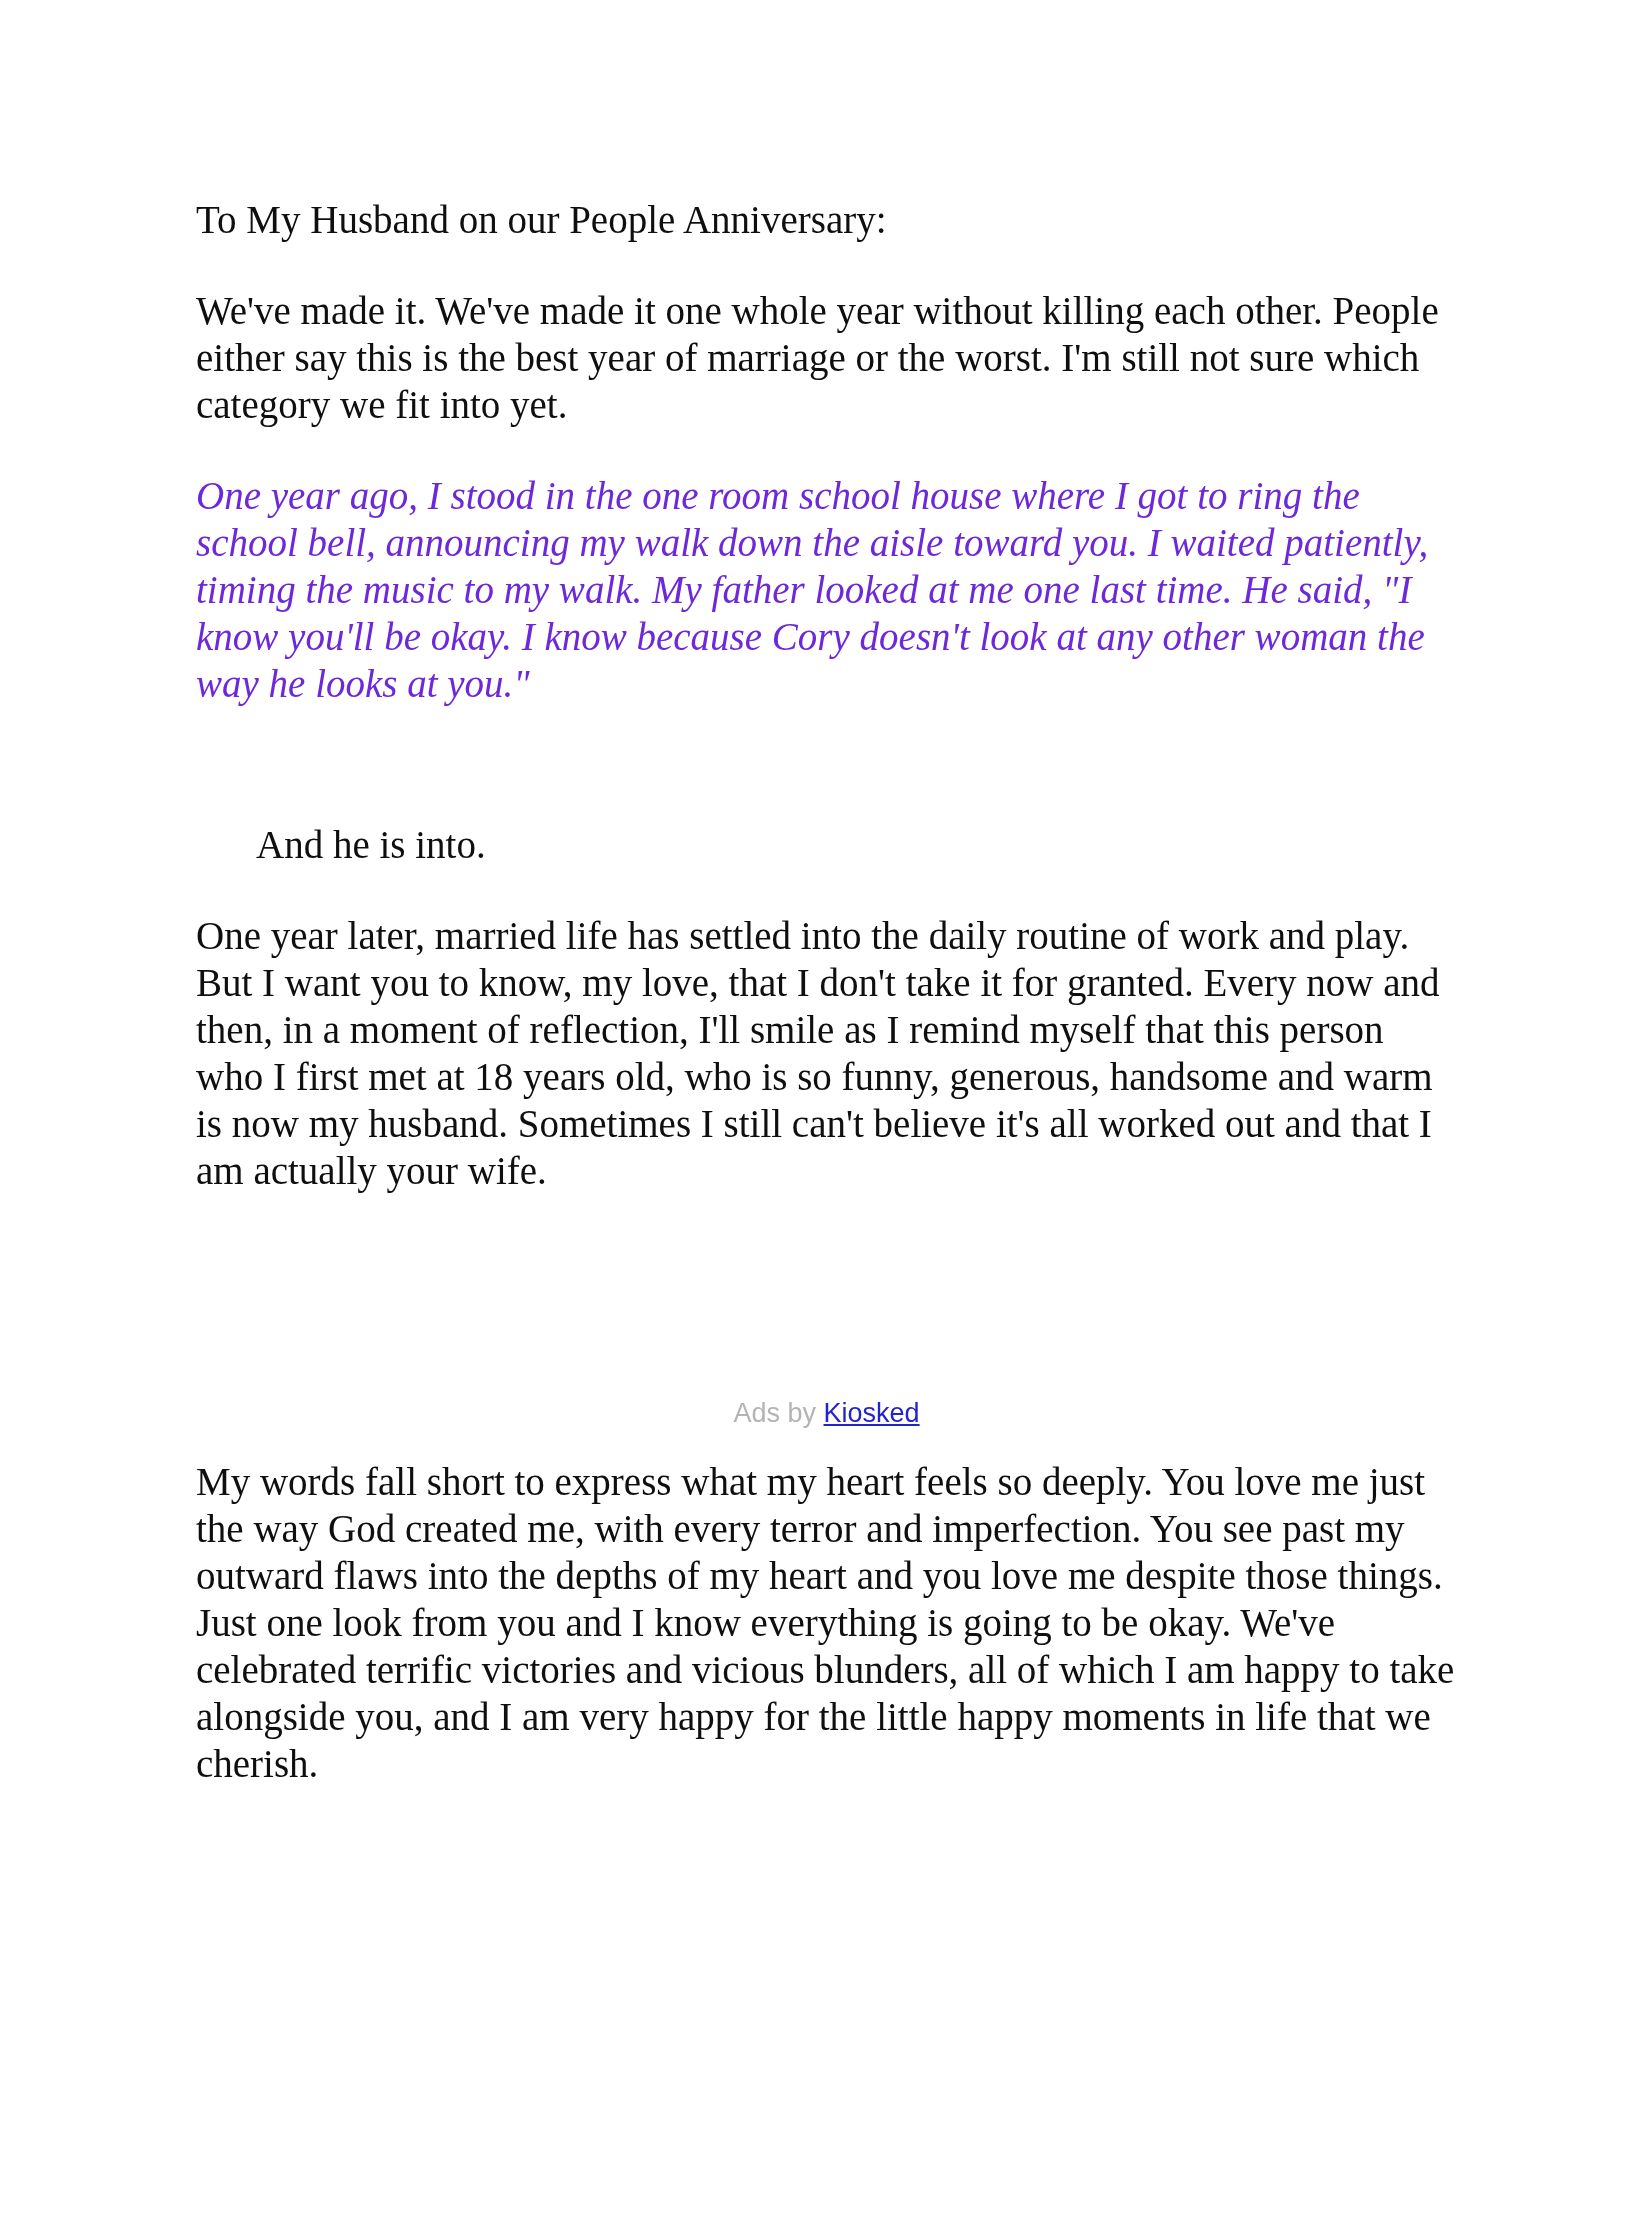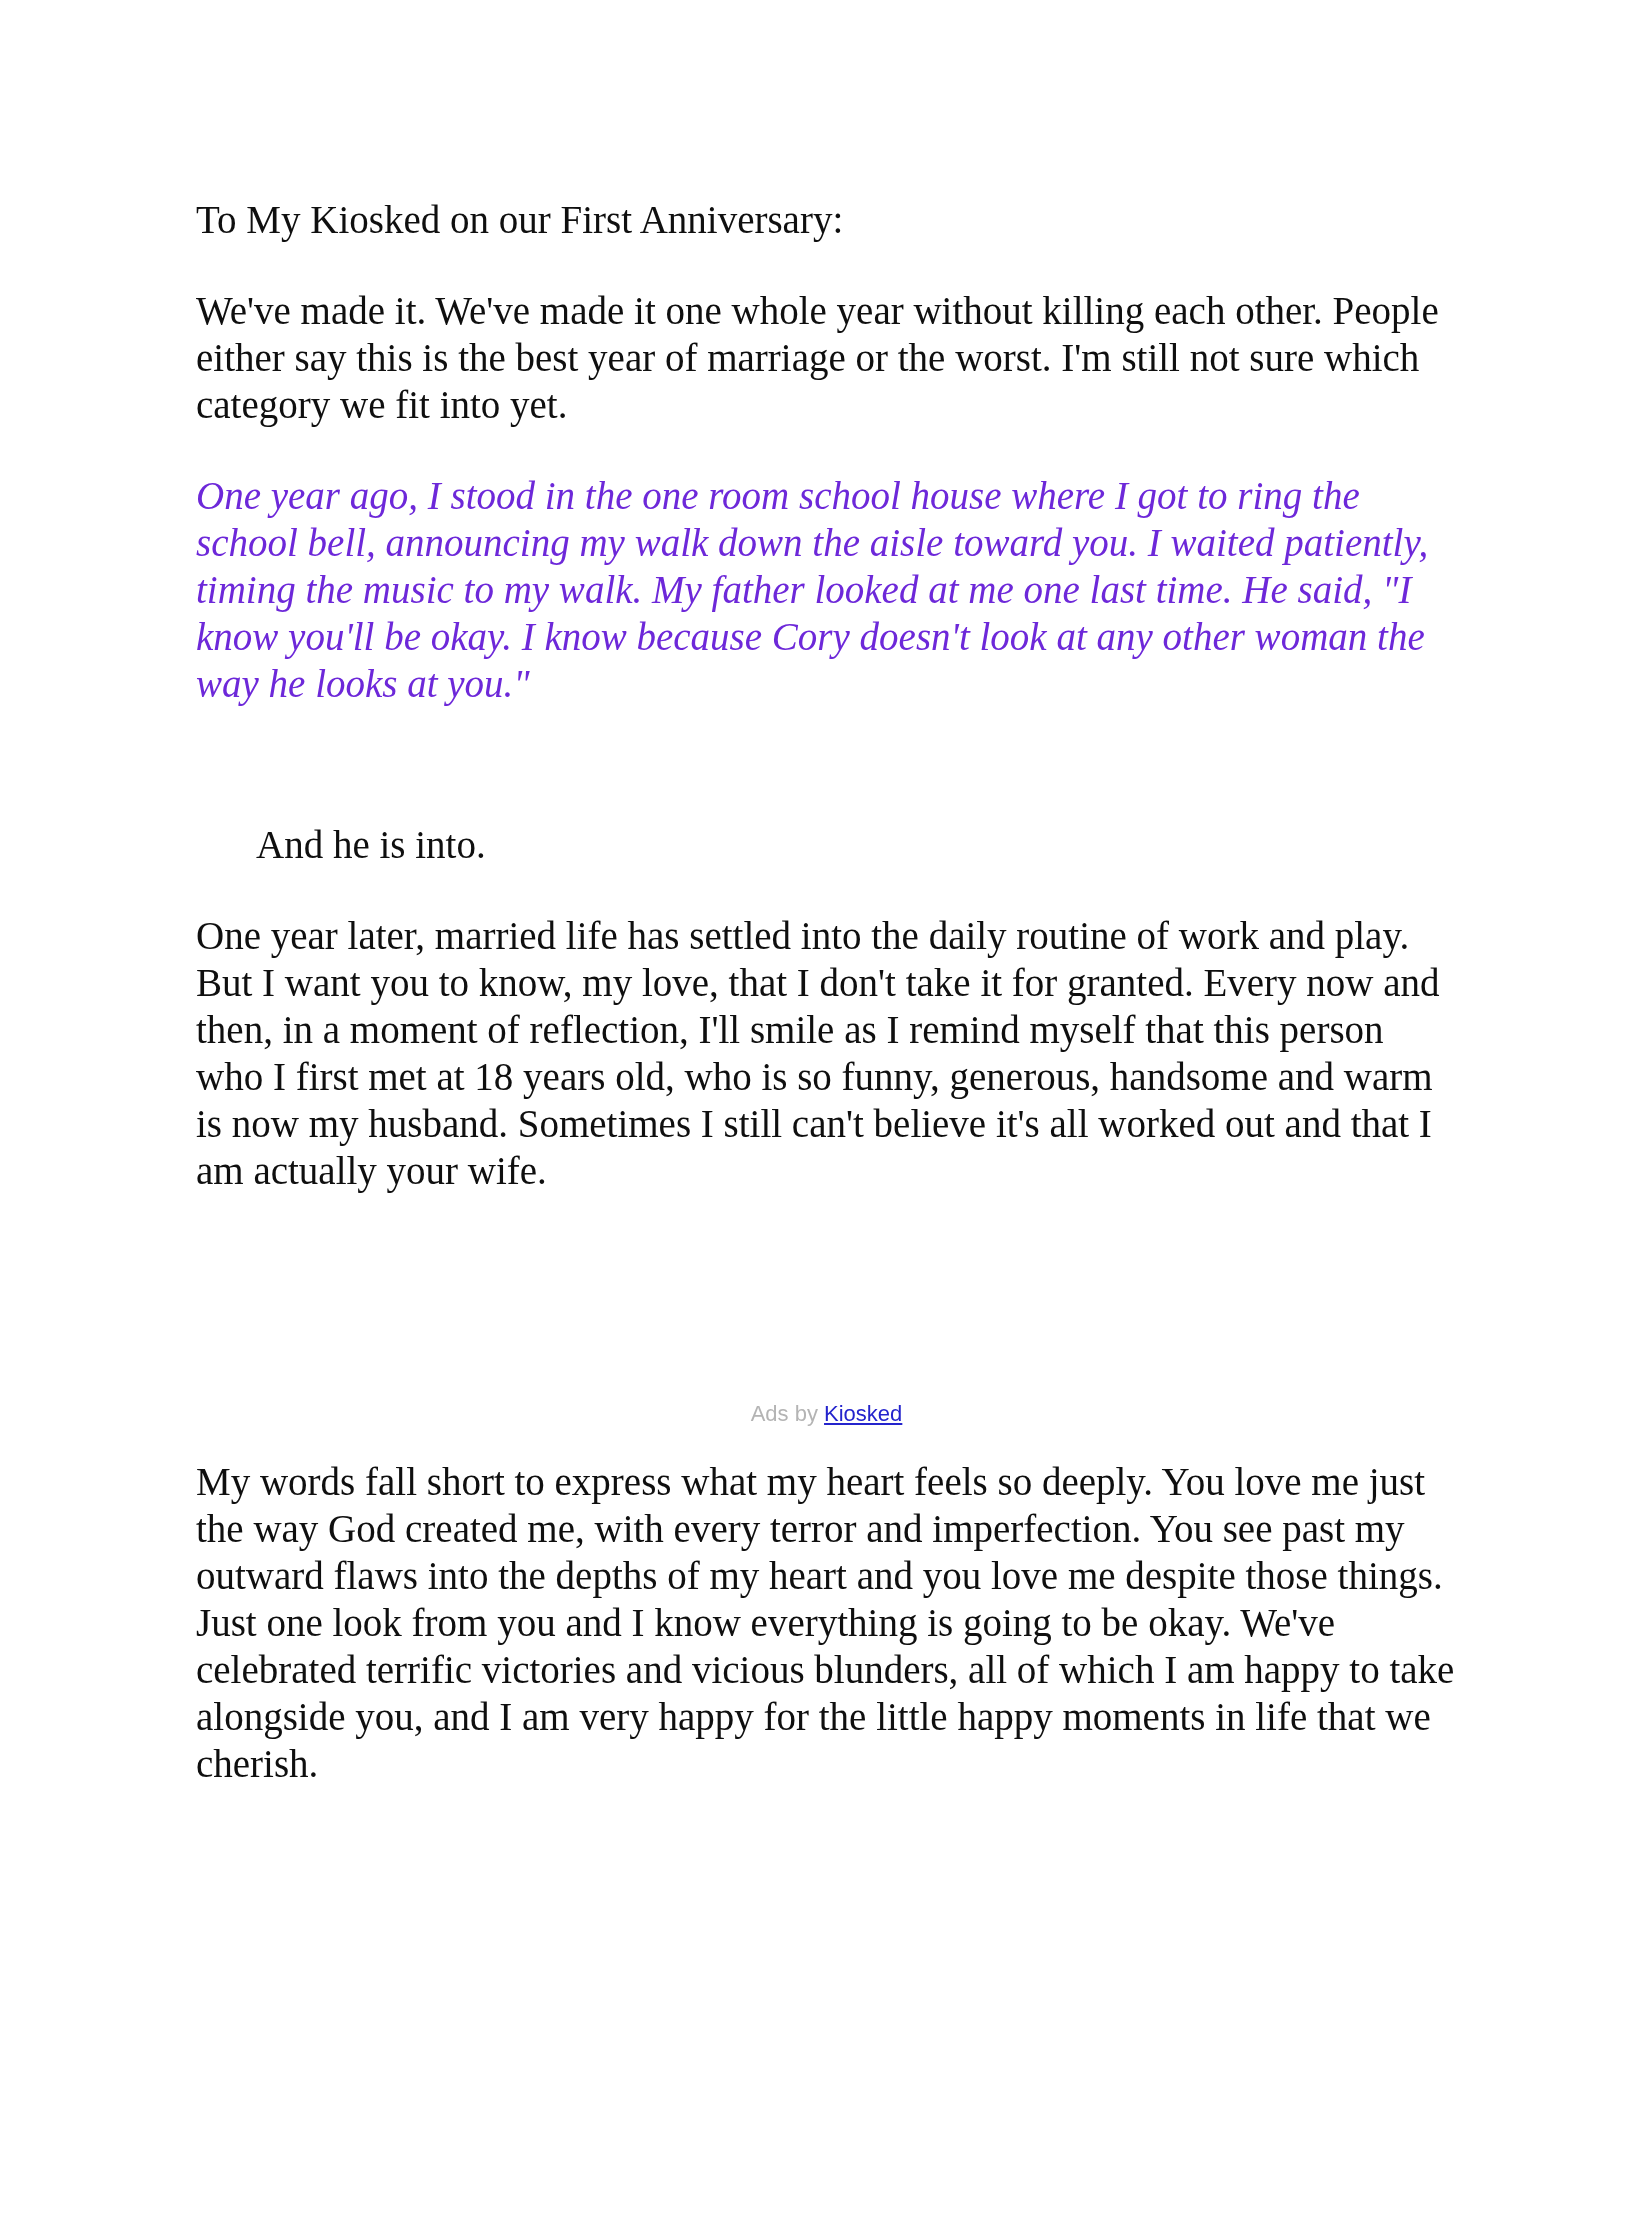--- a/index.html
+++ b/index.html
@@ -29,38 +29,38 @@
     padding-left: 60px;
     width: 1201px !important;
     margin-top: 114px !important;
   }
   .ad-row {
     margin-top: 202px;
     margin-bottom: 27px;
     width: 1261px;
     text-align: center;
     font-family: "Liberation Sans", sans-serif;
-    font-size: 22px;
+    font-size: 27px;
     line-height: 35px;
   }
   .ad-prefix {
     color: #b4b4b4;
   }
   .ad-link {
     color: #2424cd;
     text-decoration: underline;
     cursor: pointer;
   }
 </style>
 </head>
 <body style="background: rgb(255, 255, 255);">
 
 <div class="content">
 
-  <p style="color: rgb(15, 15, 15);">To My Kiosked on our First Anniversary:</p>
+  <p style="color: rgb(15, 15, 15);">To My Husband on our People Anniversary:</p>
 
   <p style="color: rgb(15, 15, 15);">We've made it. We've made it one whole year without killing each other. People either say this is the best year of marriage or the worst. I'm still not sure which category we fit into yet.</p>
 
   <p style="color: #6d28d9; font-style: italic;">One year ago, I stood in the one room school house where I got to ring the school bell, announcing my walk down the aisle toward you. I waited patiently, timing the music to my walk. My father looked at me one last time. He said, "I know you'll be okay. I know because Cory doesn't look at any other woman the way he looks at you."</p>
 
   <p class="pull-right-indent" style="color: rgb(15, 15, 15);">And he is into.</p>
 
   <p style="color: rgb(15, 15, 15);">One year later, married life has settled into the daily routine of work and play. But I want you to know, my love, that I don't take it for granted. Every now and then, in a moment of reflection, I'll smile as I remind myself that this person who I first met at 18 years old, who is so funny, generous, handsome and warm is now my husband. Sometimes I still can't believe it's all worked out and that I am actually your wife.</p>
 
   <div class="ad-row">

